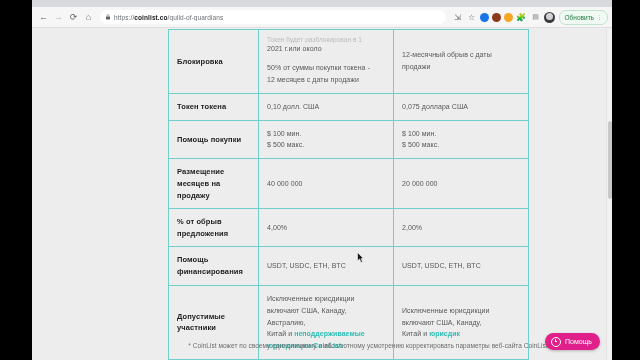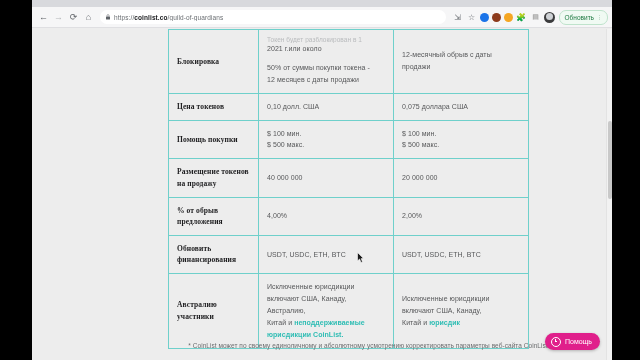--- a/index.html
+++ b/index.html
@@ -183,21 +183,20 @@
     box-sizing: border-box;
   }
 
   td.rowhead {
     width: 90px;
     font-size: 7.5px;
     font-weight: 700;
     color: #1d1d1f;
     line-height: 1.55;
     letter-spacing: 0.1px;
-    font-family: Liberation Serif, serif;
   }
 
   td.val {
     width: 135px;
     font-size: 7px;
     color: #57585a;
     line-height: 1.7;
     letter-spacing: 0.05px;
   }
 
@@ -352,57 +351,57 @@
               <span class="gap"></span>
               <span>50% от суммы покупки токена -</span><br>
               <span>12 месяцев с даты продажи</span>
             </td>
             <td class="val">
               <span>12-месячный обрыв с даты продажи</span>
             </td>
           </tr>
 
           <tr>
-            <td class="rowhead">Цена токенов</td>
+            <td class="rowhead">Токен токена</td>
             <td class="val">0,10 долл. США</td>
             <td class="val">0,075 доллара США</td>
           </tr>
 
           <tr>
             <td class="rowhead">Помощь покупки</td>
             <td class="val">
               <span>$ 100 мин.</span><br>
               <span>$ 500 макс.</span>
             </td>
             <td class="val">
               <span>$ 100 мин.</span><br>
               <span>$ 500 макс.</span>
             </td>
           </tr>
 
           <tr>
-            <td class="rowhead">Размещение токенов на продажу</td>
+            <td class="rowhead">Размещение месяцев на продажу</td>
             <td class="val">40 000 000</td>
             <td class="val">20 000 000</td>
           </tr>
 
           <tr>
             <td class="rowhead">% от обрыв предложения</td>
             <td class="val">4,00%</td>
             <td class="val">2,00%</td>
           </tr>
 
           <tr>
-            <td class="rowhead">Обновить финансирования</td>
+            <td class="rowhead">Помощь финансирования</td>
             <td class="val">USDT, USDC, ETH, BTC</td>
             <td class="val">USDT, USDC, ETH, BTC</td>
           </tr>
 
           <tr>
-            <td class="rowhead">Австралию участники</td>
+            <td class="rowhead">Допустимые участники</td>
             <td class="val">
               <span>Исключенные юрисдикции</span><br>
               <span>включают США, Канаду, Австралию,</span><br>
               <span>Китай и </span><span class="lnk">неподдерживаемые юрисдикции CoinList.</span>
             </td>
             <td class="val">
               <span>Исключенные юрисдикции</span><br>
               <span>включают США, Канаду,</span><br>
               <span>Китай и </span><span class="lnk">юрисдик</span>
             </td>

